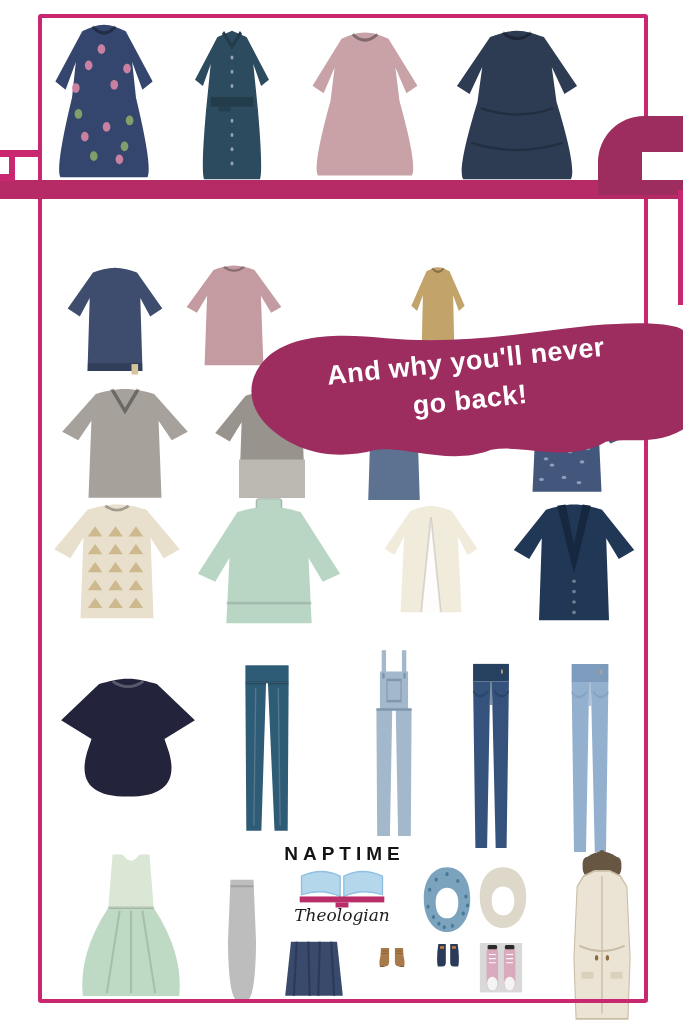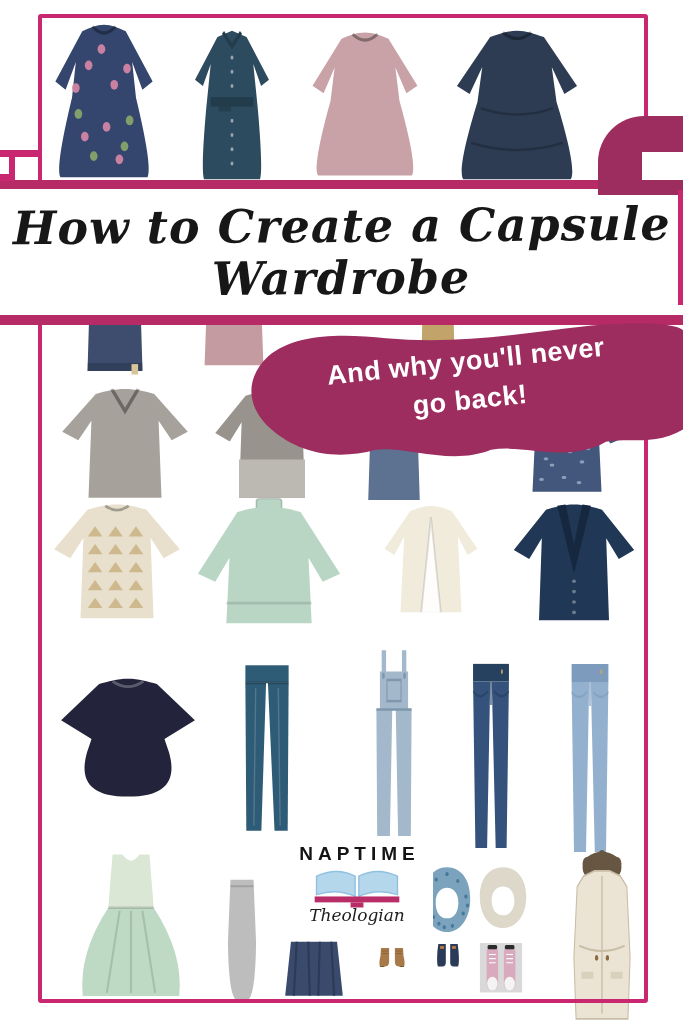--- a/index.html
+++ b/index.html
@@ -34,21 +34,21 @@
   
   .deco{position:absolute}
   .d-dome{left:598px;top:116px;width:85px;height:79px;background:var(--blob);border-radius:46px 0 0 0;z-index:5}
   .d-notch{left:642px;top:152px;width:41px;height:28px;background:#ffffff;z-index:6}
   .d-rline{left:678px;top:190px;width:5px;height:115px;background:var(--frame);z-index:6}
   .d-l1{left:0;top:150px;width:38px;height:7px;background:var(--frame);z-index:5}
   .d-l2{left:0;top:174px;width:15px;height:7px;background:var(--frame);z-index:5}
   .d-l3{left:9px;top:150px;width:6px;height:31px;background:var(--frame);z-index:5}
   
   .logo{
-    position:absolute;left:281px;top:836px;width:152px;height:96px;background:#ffffff;z-index:2;
+    position:absolute;left:266px;top:836px;width:152px;height:96px;background:#ffffff;z-index:2;
     display:flex;flex-direction:column;align-items:center;justify-content:center;
   }
   .logo .brand{font-weight:700;font-size:19px;letter-spacing:5px;color:#141414;margin-right:-5px}
   .logo .book{width:92px;height:44px;margin:1px 0 0 0}
   .logo .sub{font-family:"DejaVu Serif",serif;font-style:italic;font-size:17px;color:#1d1d1d;margin-top:-5px}
 </style>
 </head>
 <body>
 
 <div class="pin" style="--frame: #c9276f; --bar: #b62a66; --blob: #9d2c5f; --title: #171717; --bookblue: #b5d7ec; --bookbase: #b92d68;">
@@ -360,24 +360,20 @@
   <div class="frame"></div>
   <div class="deco d-dome"></div>
   <div class="deco d-notch"></div>
   <div class="deco d-rline"></div>
   <div class="deco d-l1"></div>
   <div class="deco d-l2"></div>
   <div class="deco d-l3"></div>
 
   <div class="banner">
     <div class="bar"></div>
-    <div class="inner">
-      <div class="title-line">How to Create a Capsule</div>
-      <div class="title-line">Wardrobe</div>
-    </div>
     <div class="bar2"></div>
   </div>
 
   <div class="blob-wrap">
     <svg viewBox="0 0 447 146" preserveAspectRatio="none">
       <path fill="var(--blob)" d="M32 40 C60 16 110 18 150 22 C240 30 320 10 380 8 C410 6 440 8 447 14 L447 112 C420 128 392 120 370 124 C330 146 290 126 255 132 C215 148 170 128 140 132 C95 144 60 132 38 114 C10 92 8 62 32 40 Z"></path>
     </svg>
     <div class="blob-text">
       <div>And why you'll never</div>
       <div>go back!</div>

